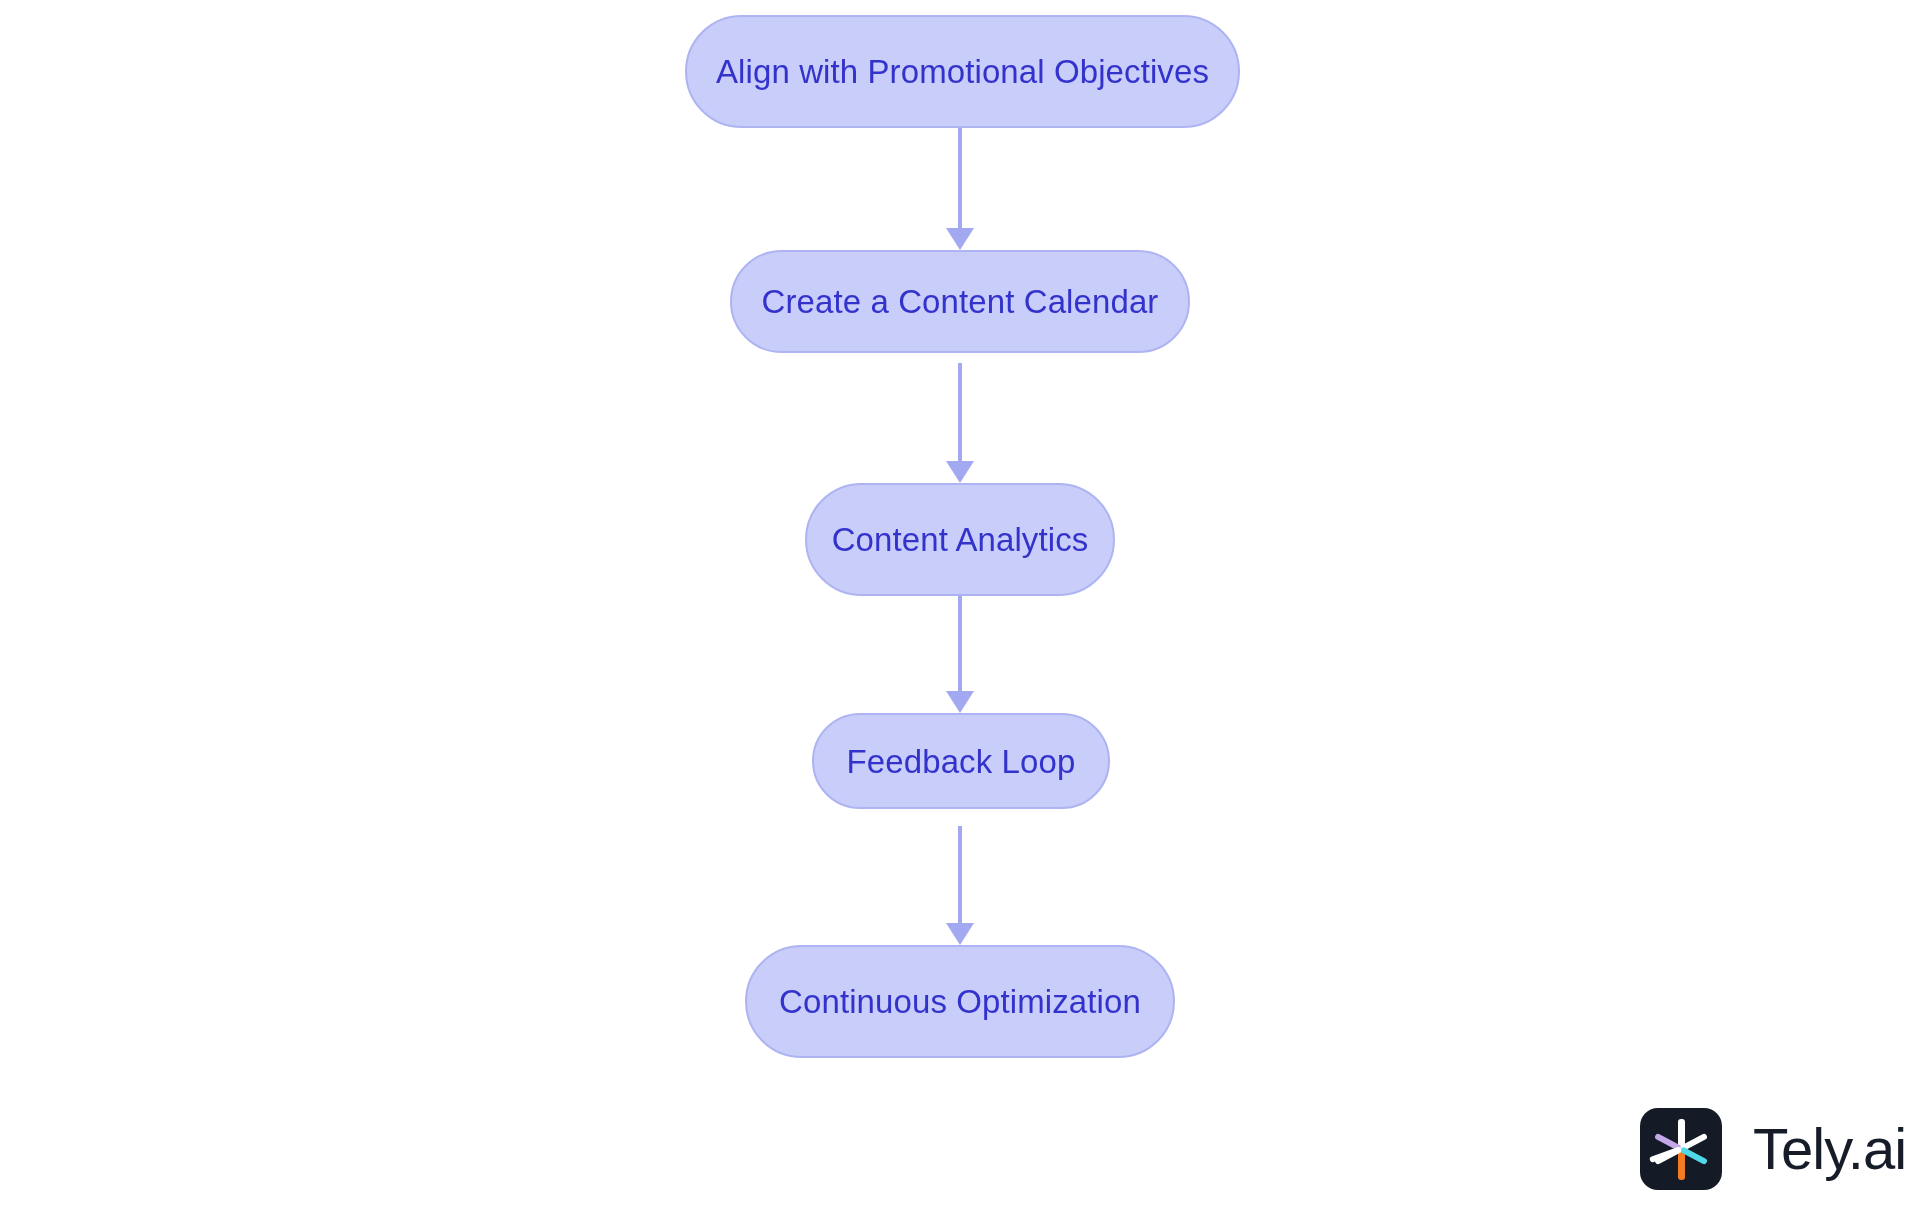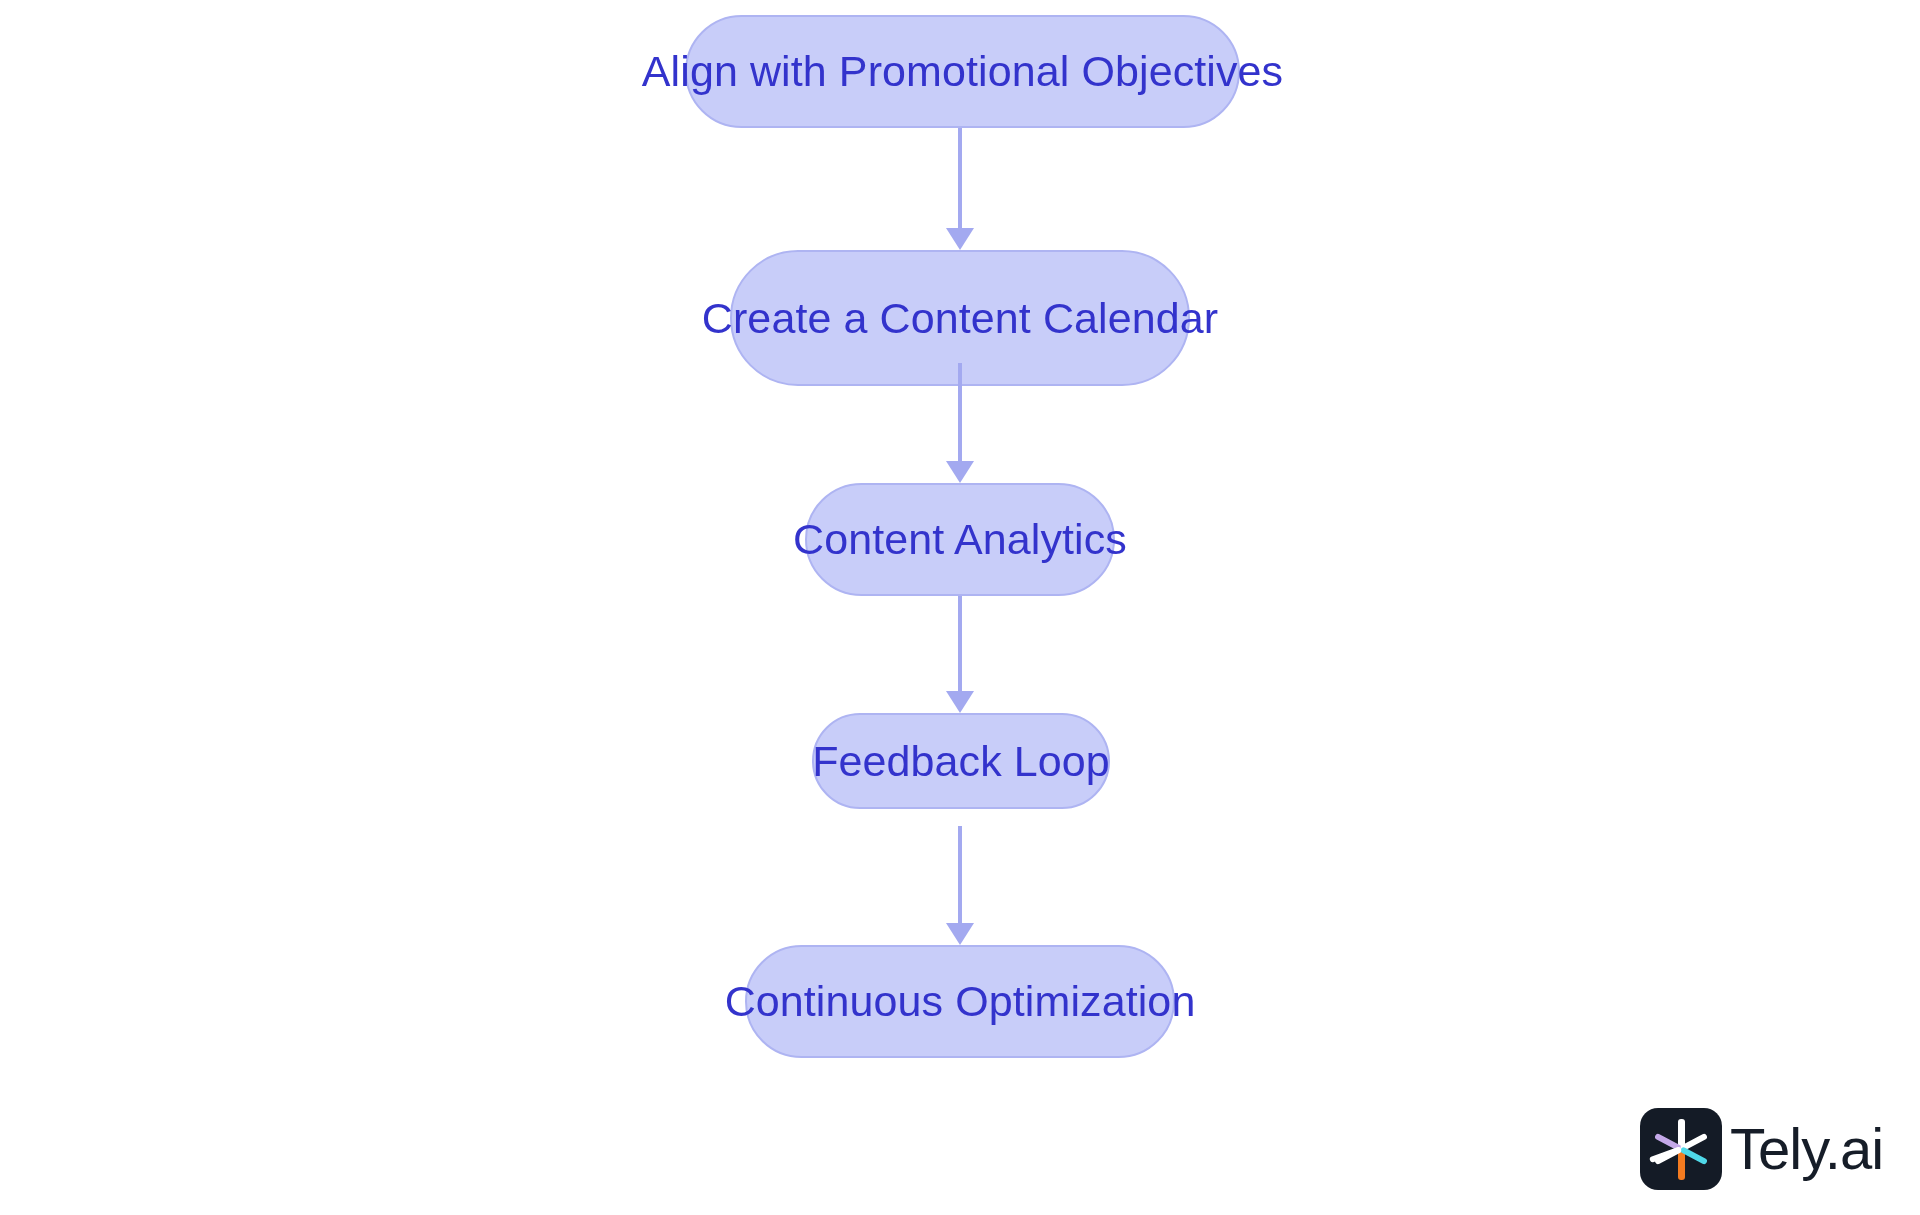--- a/index.html
+++ b/index.html
@@ -24,21 +24,21 @@
     position: absolute;
     box-sizing: border-box;
     background: #c8cdf9;
     border: 2px solid #aeb4f2;
     border-radius: 999px;
     display: flex;
     align-items: center;
     justify-content: center;
     color: #3333cc;
     font-family: "Liberation Sans", sans-serif;
-    font-size: 43px;
+    font-size: 33px;
     font-weight: 400;
     letter-spacing: 0.1px;
     white-space: nowrap;
     line-height: 1;
   }
 
   
   .connector {
     position: absolute;
     pointer-events: none;
@@ -63,21 +63,21 @@
     border-top: 22px solid #a3a9f0;
   }
 
   
   #logo {
     position: absolute;
     left: 1613px;
     top: 1108px;
     display: flex;
     align-items: center;
-    gap: 8px;
+    gap: 31px;
     padding-left: 27px;
   }
   .logo-mark {
     position: relative;
     width: 82px;
     height: 82px;
     background: #141b26;
     border-radius: 18px;
     overflow: hidden;
     flex: none;
@@ -100,21 +100,21 @@
   }
 </style>
 </head>
 <body>
 
 <div id="canvas">
 
   <div class="flow-node" style="left: 685px; top: 15px; width: 555px; height: 113px; background: rgb(200, 205, 249); border-color: rgb(174, 180, 242); color: rgb(51, 51, 204);">
     <span>Align with Promotional Objectives</span>
   </div>
-  <div class="flow-node" style="left: 730px; top: 250px; width: 460px; height: 136px; background: rgb(200, 205, 249); border-color: rgb(174, 180, 242); color: rgb(51, 51, 204);">
+  <div class="flow-node" style="left: 730px; top: 250px; width: 460px; height: 103px; background: rgb(200, 205, 249); border-color: rgb(174, 180, 242); color: rgb(51, 51, 204);">
     <span>Create a Content Calendar</span>
   </div>
   <div class="flow-node" style="left: 805px; top: 483px; width: 310px; height: 113px; background: rgb(200, 205, 249); border-color: rgb(174, 180, 242); color: rgb(51, 51, 204);">
     <span>Content Analytics</span>
   </div>
   <div class="flow-node" style="left: 812px; top: 713px; width: 298px; height: 96px; background: rgb(200, 205, 249); border-color: rgb(174, 180, 242); color: rgb(51, 51, 204);">
     <span>Feedback Loop</span>
   </div>
   <div class="flow-node" style="left: 745px; top: 945px; width: 430px; height: 113px; background: rgb(200, 205, 249); border-color: rgb(174, 180, 242); color: rgb(51, 51, 204); text-align: right;">
     <span>Continuous Optimization</span>

